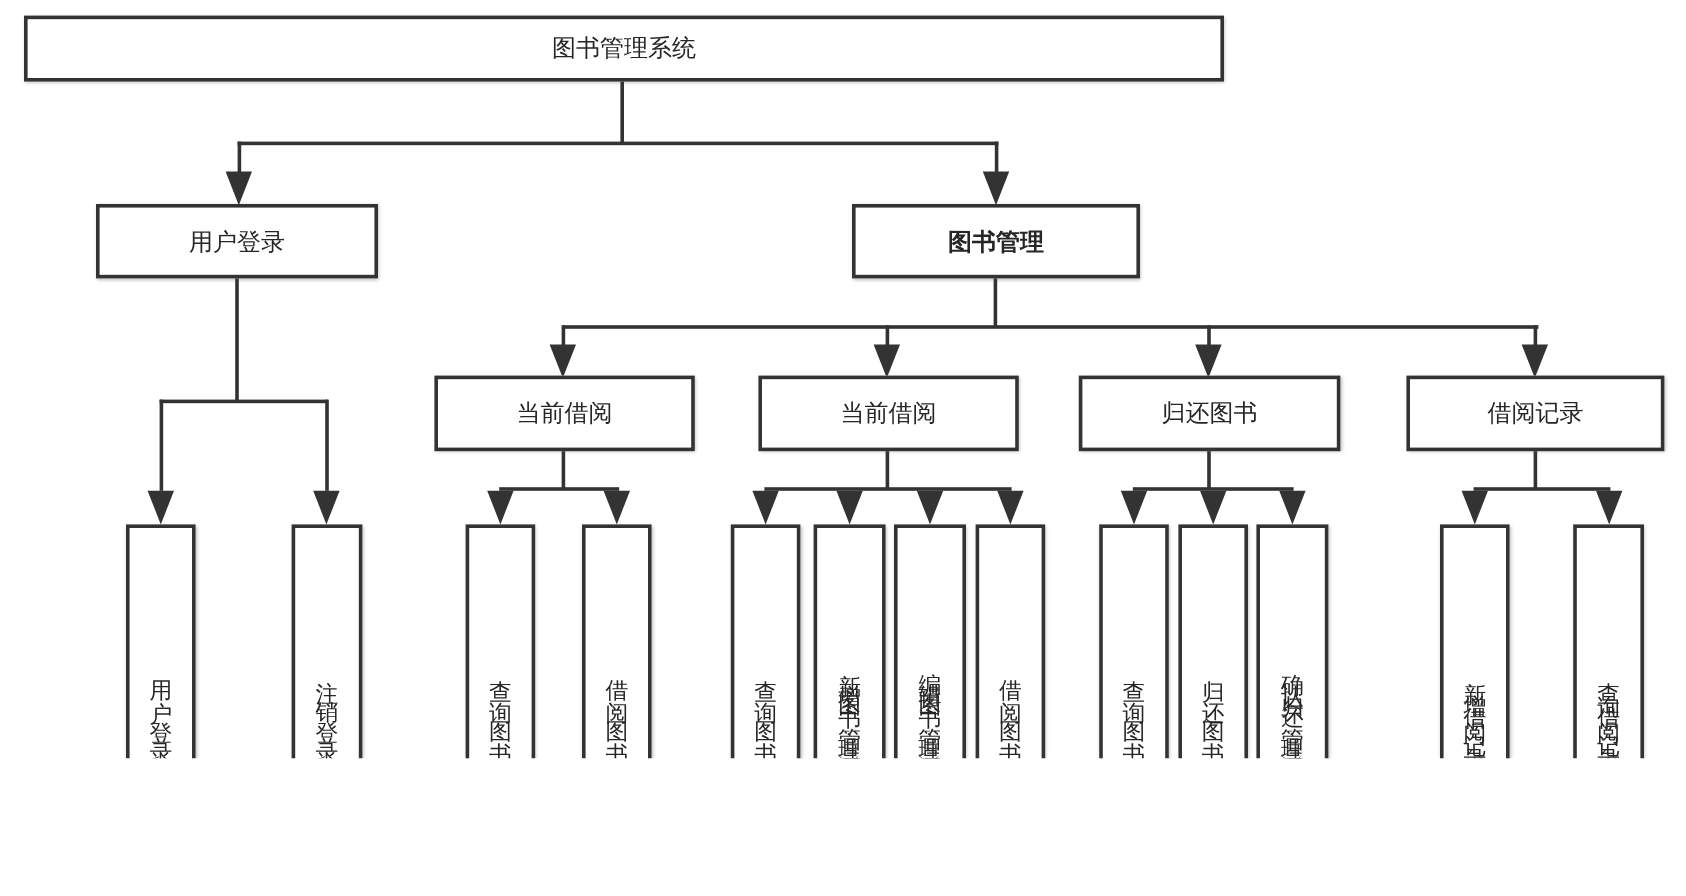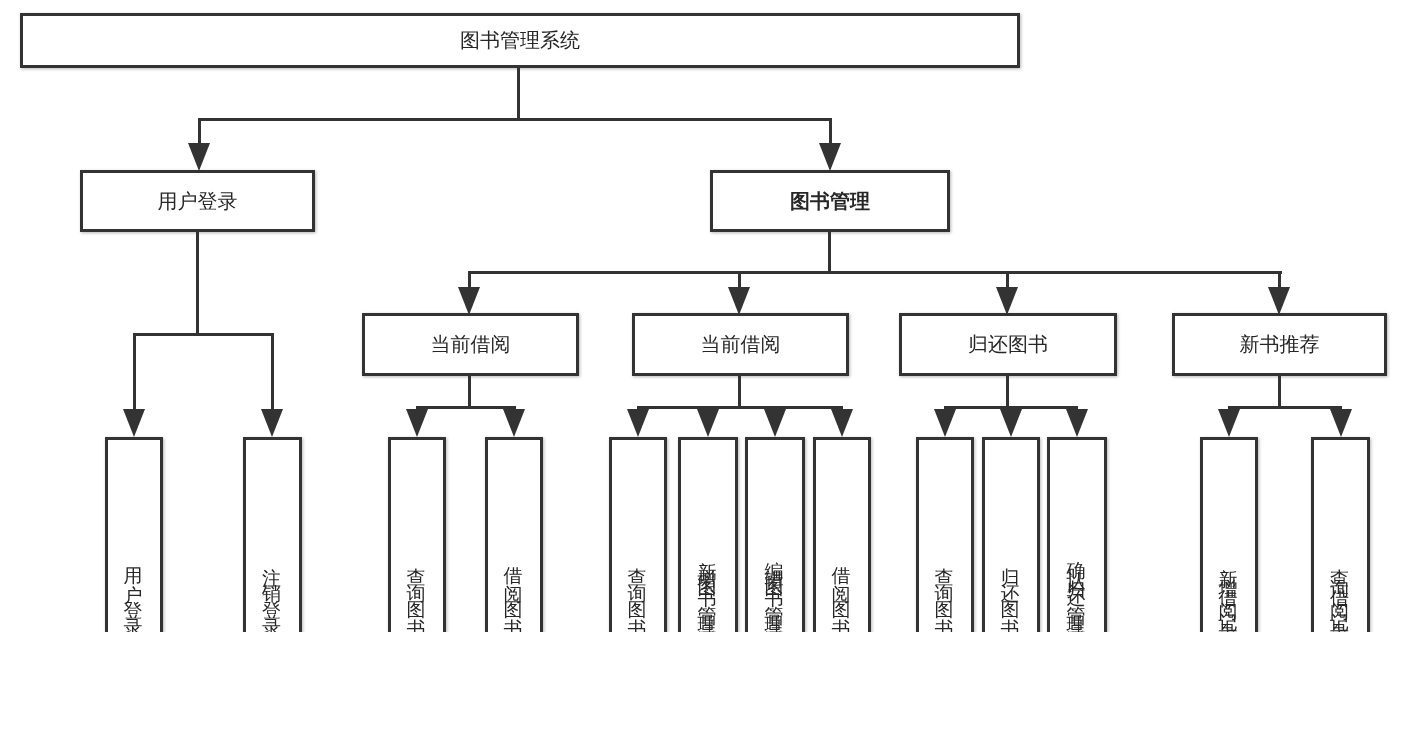--- a/index.html
+++ b/index.html
@@ -77,21 +77,21 @@
   <div class="ln" style="left:738px;top:271px;width:3px;height:18px;"></div>
   <div class="arr" style="left:728px;top:287px;"></div>
   <div class="ln" style="left:1006px;top:271px;width:3px;height:18px;"></div>
   <div class="arr" style="left:996px;top:287px;"></div>
   <div class="ln" style="left:1278px;top:271px;width:3px;height:18px;"></div>
   <div class="arr" style="left:1268px;top:287px;"></div>
 
   <div class="box" style="left:362px;top:313px;width:217px;height:63px;">当前借阅</div>
   <div class="box" style="left:632px;top:313px;width:217px;height:63px;">当前借阅</div>
   <div class="box" style="left:899px;top:313px;width:218px;height:63px;">归还图书</div>
-  <div class="box" style="left:1172px;top:313px;width:215px;height:63px;">新书推荐</div>
+  <div class="box" style="left:1172px;top:313px;width:215px;height:63px;">借阅记录</div>
 
   <div class="ln" style="left:468px;top:376px;width:3px;height:32px;"></div>
   <div class="ln" style="left:416px;top:406px;width:100px;height:3px;"></div>
   <div class="arr" style="left:406px;top:409px;"></div>
   <div class="arr" style="left:503px;top:409px;"></div>
 
   <div class="ln" style="left:738px;top:376px;width:3px;height:32px;"></div>
   <div class="ln" style="left:637px;top:406px;width:206px;height:3px;"></div>
   <div class="arr" style="left:627px;top:409px;"></div>
   <div class="arr" style="left:697px;top:409px;"></div>

